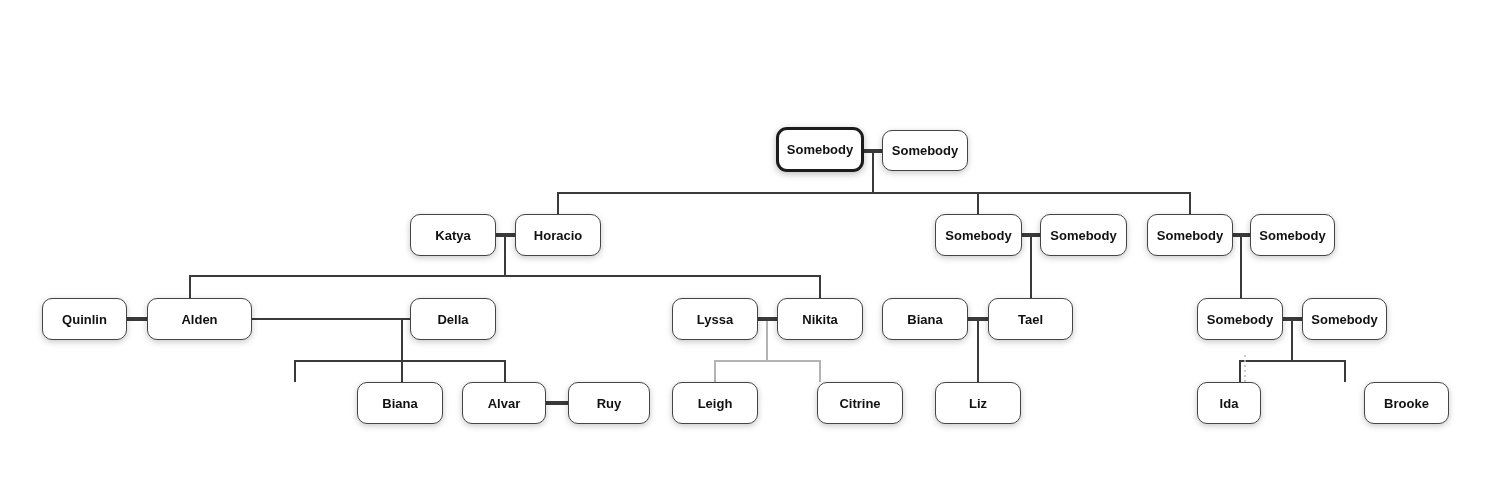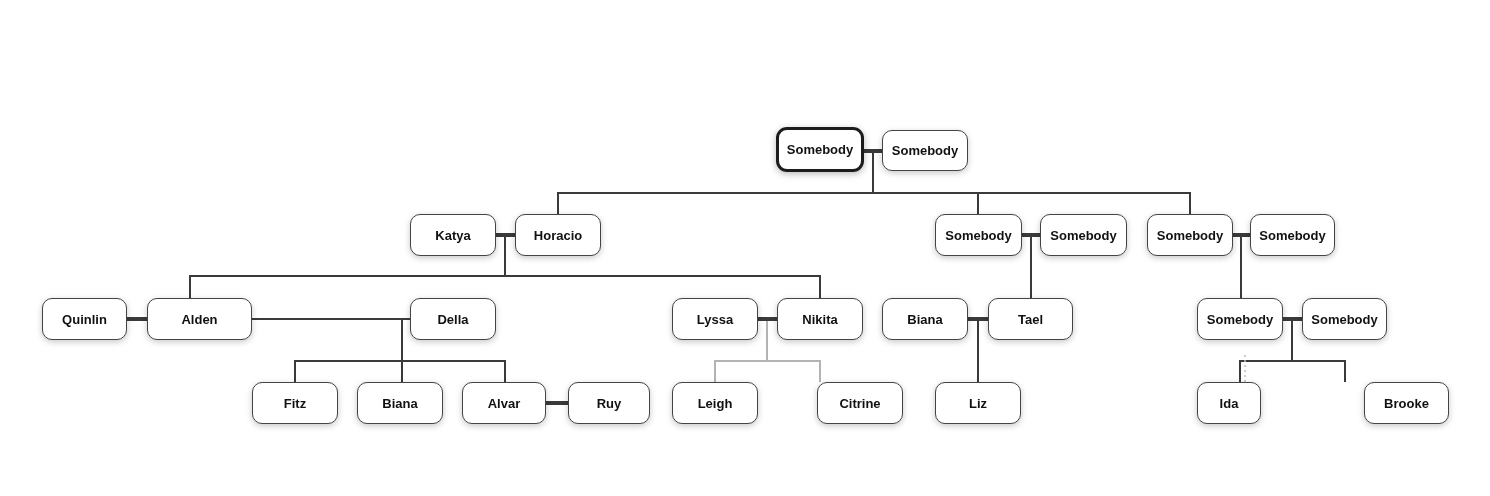--- a/index.html
+++ b/index.html
@@ -117,23 +117,20 @@
   <div class="node" style="left:988px;top:298px;width:85px;height:42px">
       <span>Tael</span>
     </div>
   <div class="node" style="left:1197px;top:298px;width:86px;height:42px">
       <span>Somebody</span>
     </div>
   <div class="node" style="left:1302px;top:298px;width:85px;height:42px">
       <span>Somebody</span>
     </div>
 
-  <div class="node" style="left:252px;top:382px;width:86px;height:42px">
-      <span>Fitz</span>
-    </div>
   <div class="node" style="left:357px;top:382px;width:86px;height:42px">
       <span>Biana</span>
     </div>
   <div class="node" style="left:462px;top:382px;width:84px;height:42px">
       <span>Alvar</span>
     </div>
   <div class="node" style="left:568px;top:382px;width:82px;height:42px">
       <span>Ruy</span>
     </div>
   <div class="node" style="left:672px;top:382px;width:86px;height:42px">

